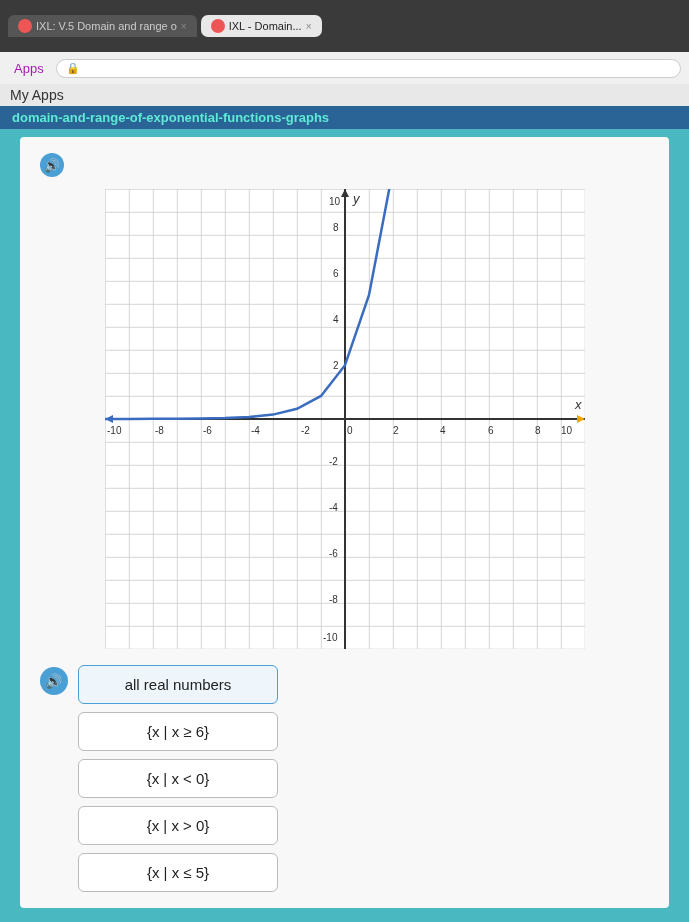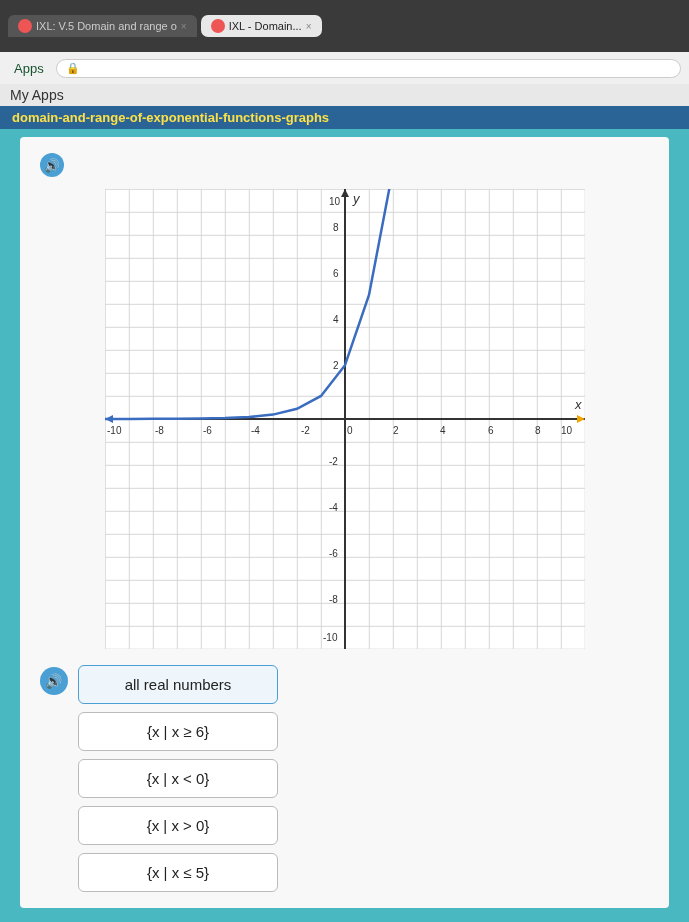--- a/index.html
+++ b/index.html
@@ -72,30 +72,30 @@
       border-radius: 12px;
       padding: 2px 10px;
       font-size: 12px;
       color: #333;
       display: flex;
       align-items: center;
       gap: 4px;
     }
     .apps-label {
       font-size: 13px;
-      color: #14532d;
+      color: #a21caf;
       font-weight: 500;
       padding: 2px 6px;
     }
 
     
     .page-header {
       background: #2a6496;
       padding: 4px 12px;
-      color: #fde047;
+      color: #5eead4;
       font-size: 13px;
       font-weight: bold;
     }
 
     
     .main-content {
       background: #f8f8f8;
       margin: 0 20px;
       border-radius: 4px;
       padding: 16px 20px;

